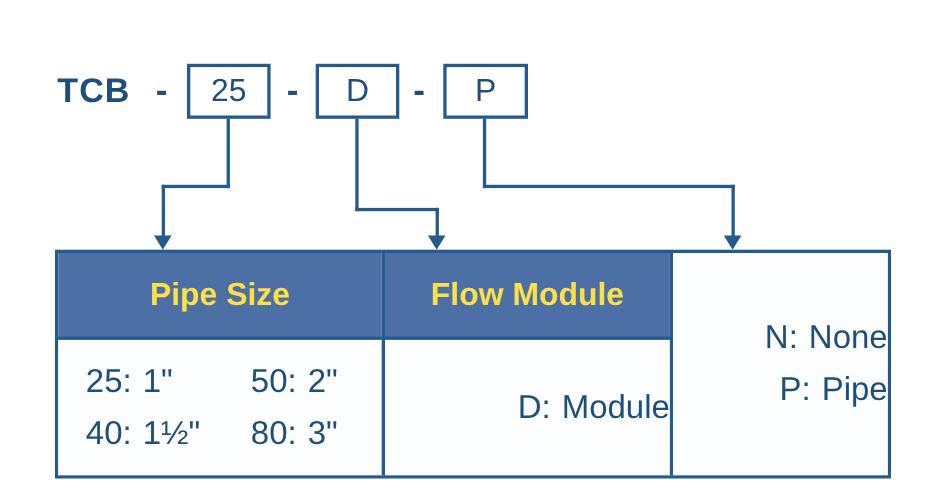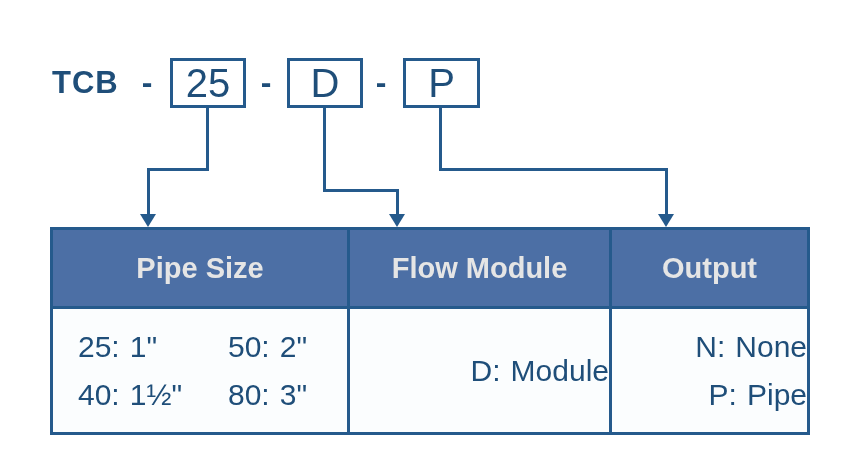--- a/index.html
+++ b/index.html
@@ -15,21 +15,21 @@
   .dash{
     position:absolute;top:42px;height:50px;line-height:48px;
     font-size:32px;font-weight:bold;width:18px;text-align:center;
   }
   .dash.d1{left:138px;}
   .dash.d2{left:257px;}
   .dash.d3{left:372px;}
   .code-box{
     position:absolute;top:42px;height:50px;box-sizing:border-box;
     border:3px solid #255a8c;display:flex;align-items:center;justify-content:center;
-    font-size:40px;background:#ffffff;
+    font-size:29px;background:#ffffff;
   }
   .code-box.b1{left:170px;width:76px;}
   .code-box.b2{left:287px;width:76px;}
   .code-box.b3{left:403px;width:77px;}
   
   .seg{position:absolute;background:#255a8c;}
   .arrow{
     position:absolute;width:0;height:0;
     border-left:8px solid transparent;border-right:8px solid transparent;
     border-top:13px solid #255a8c;
@@ -52,21 +52,21 @@
   
   .legend{
     position:absolute;left:50px;top:211px;width:760px;height:208px;
     box-sizing:border-box;border:3px solid #255a8c;
     display:grid;grid-template-columns:294px 262px 1fr;
   }
   .col{display:flex;flex-direction:column;}
   .col.c2,.col.c3{border-left:3px solid #255a8c;text-align:right;}
   .hcell{
     height:76px;flex:0 0 76px;background:#4c6fa5;border-bottom:3px solid #255a8c;
-    color:#e5e5e5;font-size:29px;font-weight:bold;
+    color:#fde047;font-size:29px;font-weight:bold;
     display:flex;align-items:center;justify-content:center;
   }
   .bcell{
     flex:1 1 auto;background:#fbfdfe;font-size:30px;
     display:flex;flex-direction:column;justify-content:center;gap:4px;
   }
   .bcell .line{line-height:44px;white-space:nowrap;}
   .c1 .bcell{padding-left:25px;}
   .c1 .line{display:grid;grid-template-columns:150px auto;}
   .c2 .bcell{padding-left:38px;}
@@ -134,21 +134,20 @@
     <div class="col c2">
       <div class="hcell">Flow Module</div>
       <div class="bcell">
         <div class="line pair">
           <span class="code">D:</span><span class="val">Module</span>
         </div>
       </div>
     </div>
 
     <div class="col c3">
-      <div class="hcell">Output</div>
       <div class="bcell">
         <div class="line pair">
           <span class="code">N:</span><span class="val">None</span>
         </div>
         <div class="line pair">
           <span class="code">P:</span><span class="val">Pipe</span>
         </div>
       </div>
     </div>
 

